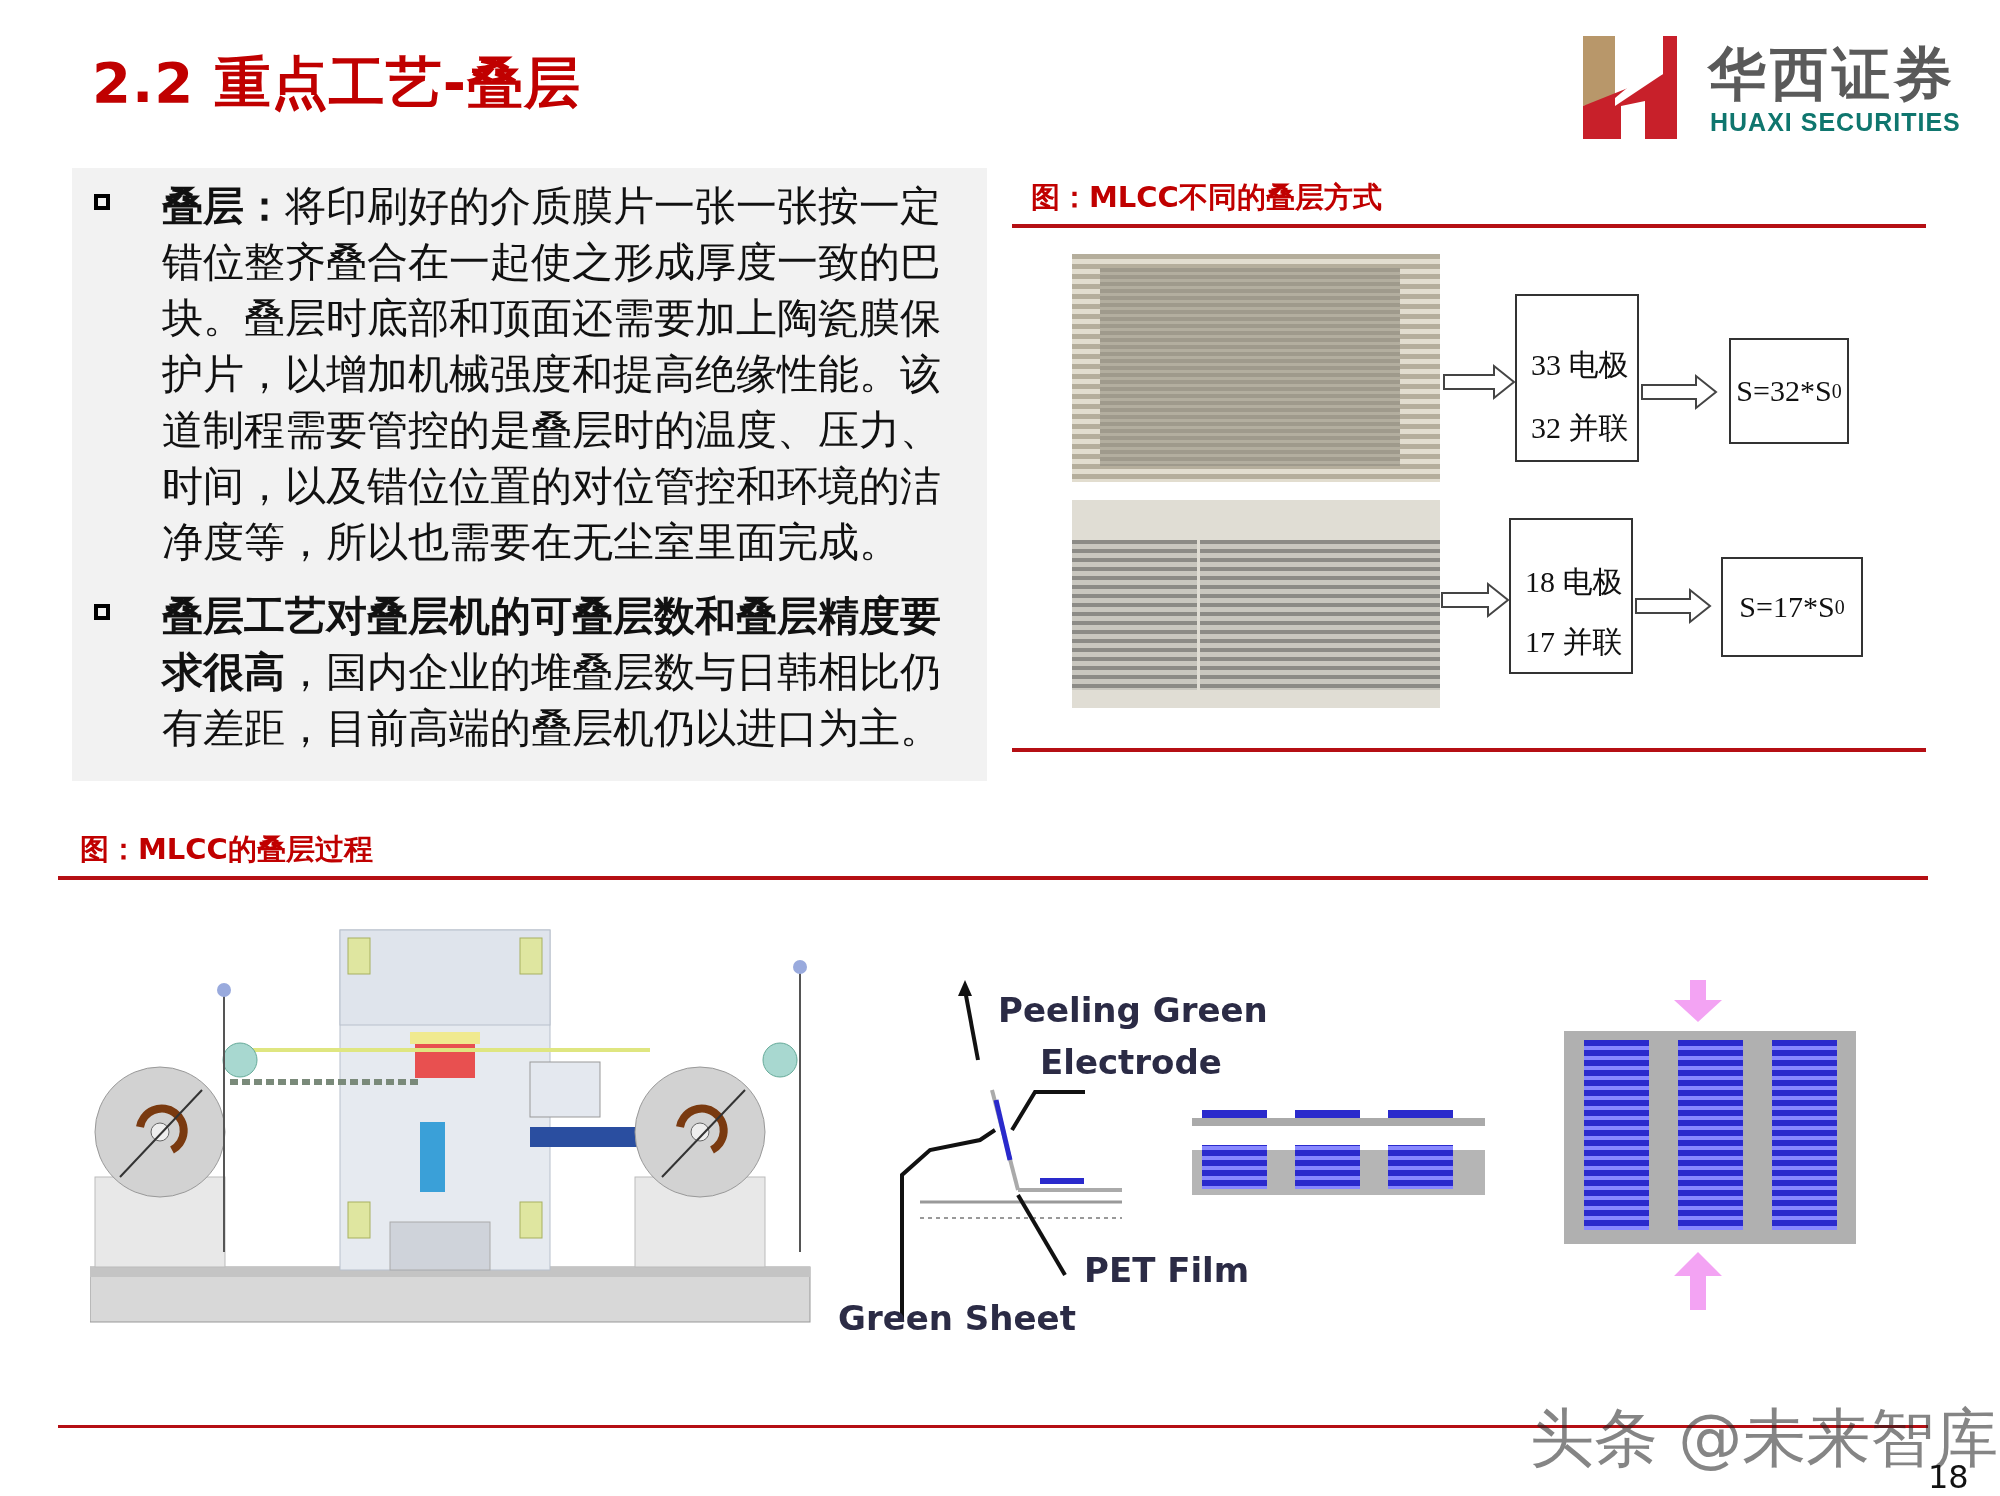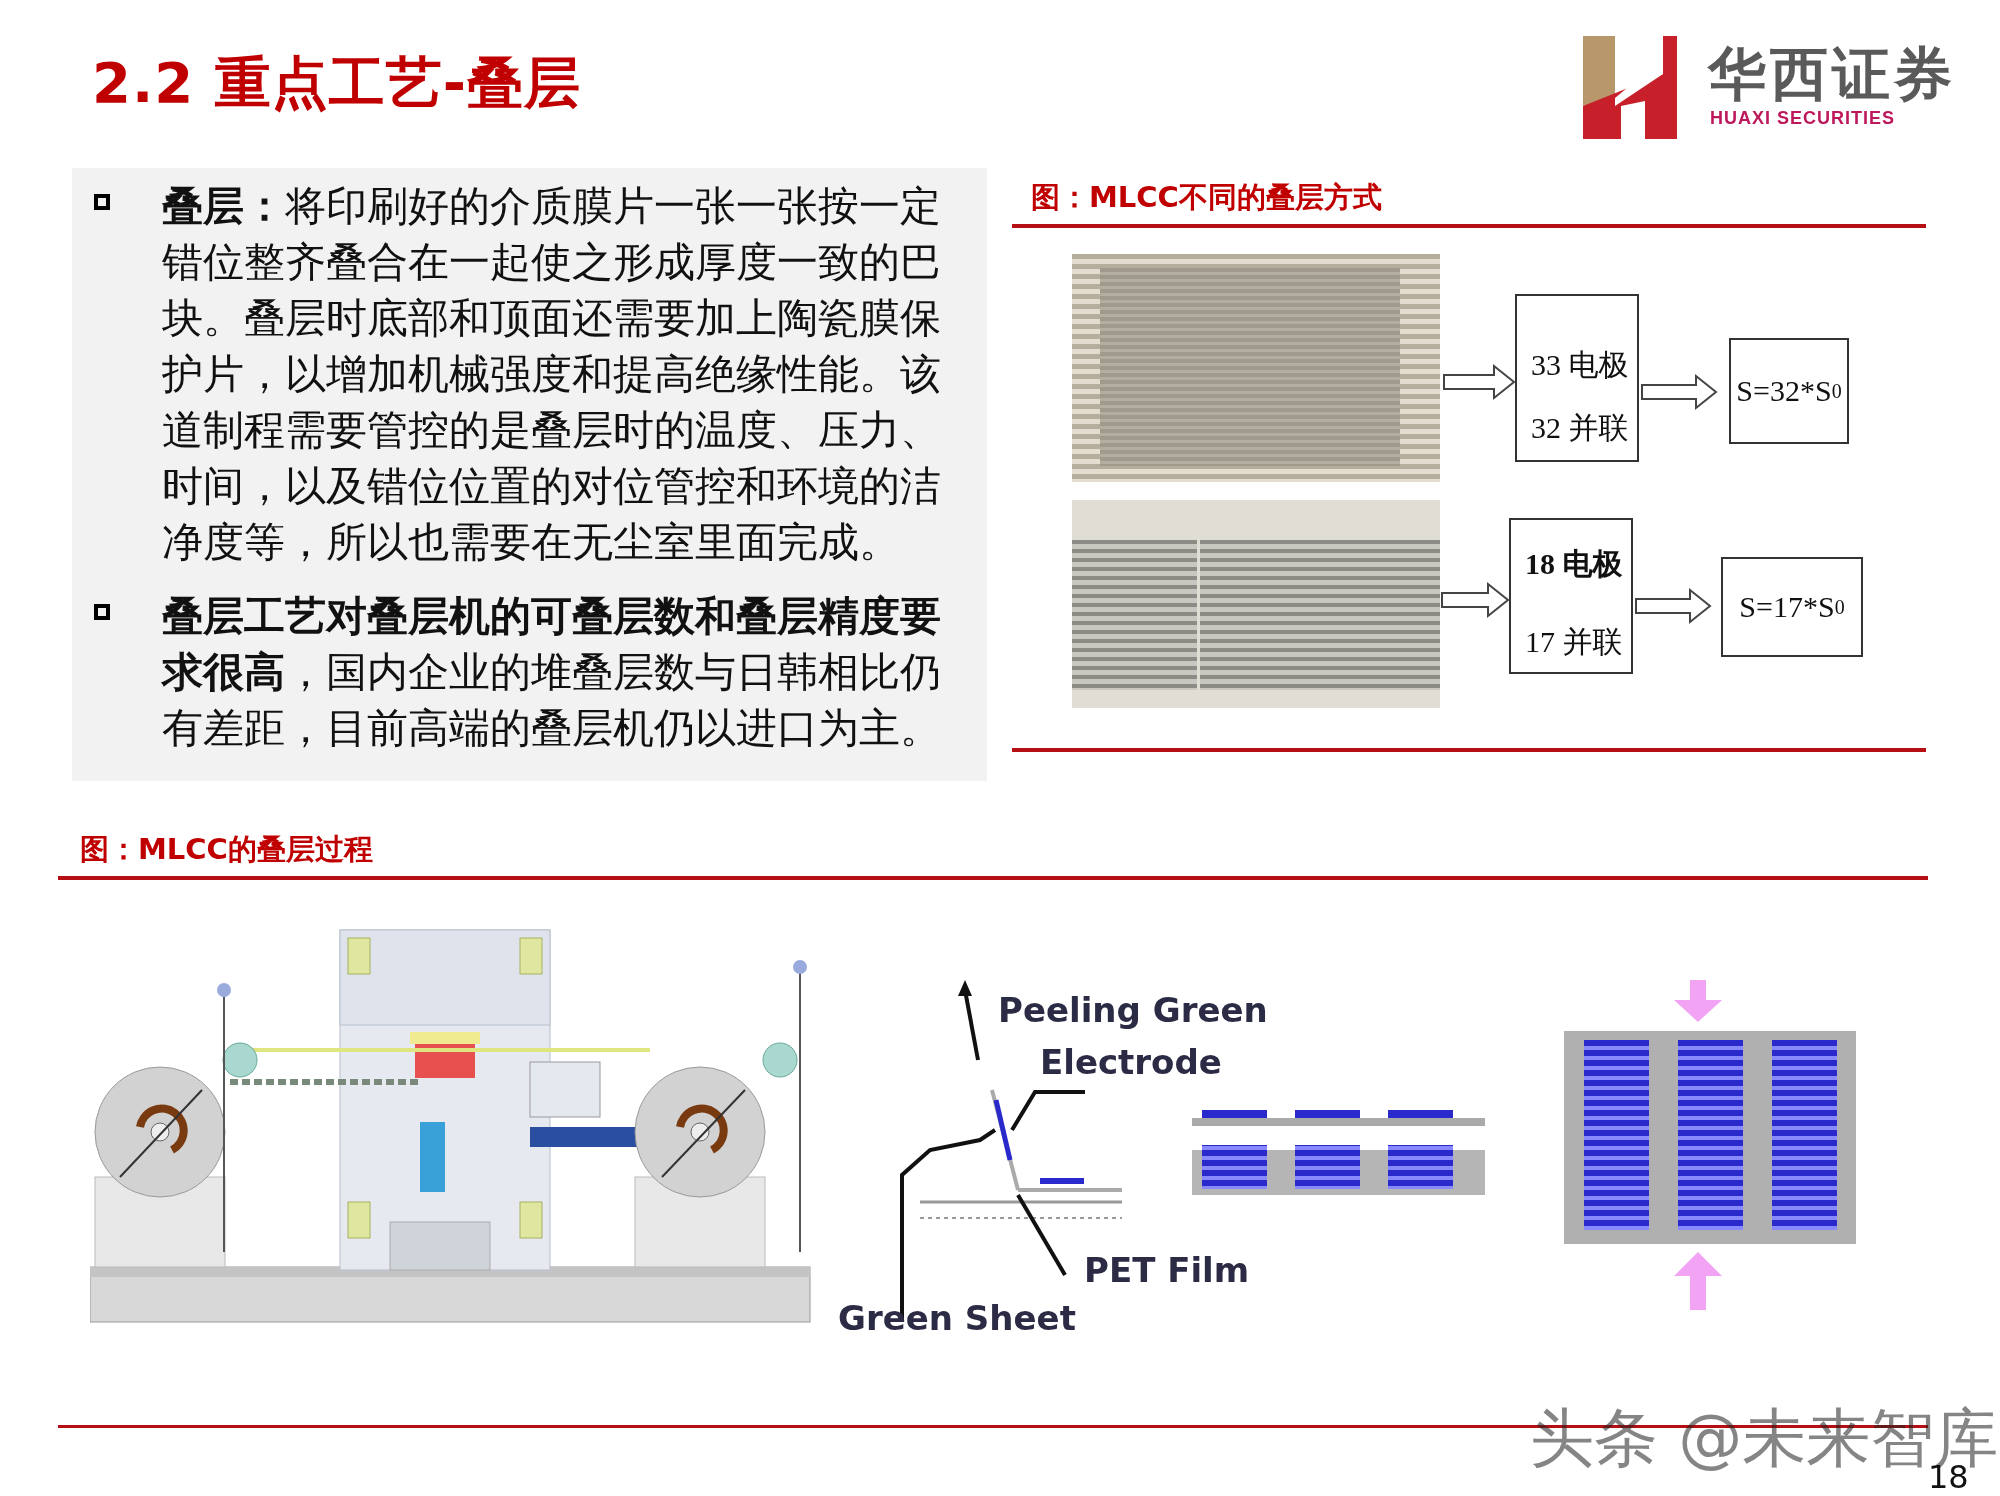--- a/index.html
+++ b/index.html
@@ -5,21 +5,21 @@
   * { box-sizing: border-box; margin: 0; padding: 0; }
   html, body { width: 2000px; height: 1496px; background: #ffffff; overflow: hidden; }
   body { position: relative; font-family: "DejaVu Sans", "Liberation Sans", sans-serif; color: #111; }
   .abs { position: absolute; }
 
   .title { left: 92px; top: 46px; font-size: 56px; font-weight: bold; color: #c00000; letter-spacing: 1px; white-space: nowrap; }
 
   .logo { left: 1583px; top: 36px; width: 400px; height: 104px; }
   .logo-mark { position: absolute; left: 0; top: 0; width: 94px; height: 103px; }
   .logo-cn { position: absolute; left: 125px; top: 0px; font-family: Liberation Serif, serif; font-size: 58px; font-weight: bold; color: #5a5a5a; letter-spacing: 4px; white-space: nowrap; }
-  .logo-en { position: absolute; left: 127px; top: 72px; font-size: 18px; color: #be185d; letter-spacing: 1px; white-space: nowrap; font-family: "Liberation Sans", sans-serif; font-weight: bold; }
+  .logo-en { position: absolute; left: 127px; top: 72px; font-size: 25px; color: #0f766e; letter-spacing: 1px; white-space: nowrap; font-family: "Liberation Sans", sans-serif; font-weight: bold; }
 
   .textbox { left: 72px; top: 168px; width: 915px; height: 613px; background: #f2f2f2; }
   .bullet { position: absolute; left: 94px; width: 16px; height: 16px; border: 4px solid #000; }
   .para { position: absolute; left: 162px; width: 812px; font-size: 41px; line-height: 56px; color: #111; }
   .para b { font-weight: bold; }
 
   .caption { font-size: 29px; font-weight: bold; color: #c00000; white-space: nowrap; }
   .redline { height: 4px; background: #b50f14; }
 
   .photo { overflow: hidden; background: #d8d2c2; }
@@ -94,21 +94,21 @@
 </svg>
 <div class="abs box sbox" style="left:1729px; top:338px; width:120px; height:106px;">
   <span>S=32*S</span>
     <sub style="font-size:20px;">0</sub>
 </div>
 
 <svg class="arrow" style="left:1440px; top:580px;" width="72" height="40">
   <path d="M2,13 H48 V4 L68,20 L48,36 V27 H2 Z" fill="#fff" stroke="#444" stroke-width="2"></path>
 </svg>
 <div class="abs box" style="left:1509px; top:518px; width:124px; height:156px;">
-  <div class="line" style="top:24px;font-weight:bold;">18 电极</div>
+  <div class="line" style="top:42px;">18 电极</div>
   <div class="line" style="top:102px;">17 并联</div>
 </div>
 <svg class="arrow" style="left:1634px; top:586px;" width="80" height="40">
   <path d="M2,13 H56 V4 L76,20 L56,36 V27 H2 Z" fill="#fff" stroke="#444" stroke-width="2"></path>
 </svg>
 <div class="abs box sbox" style="left:1721px; top:557px; width:142px; height:100px;">
   <span>S=17*S</span>
     <sub style="font-size:20px;">0</sub>
 </div>
 

